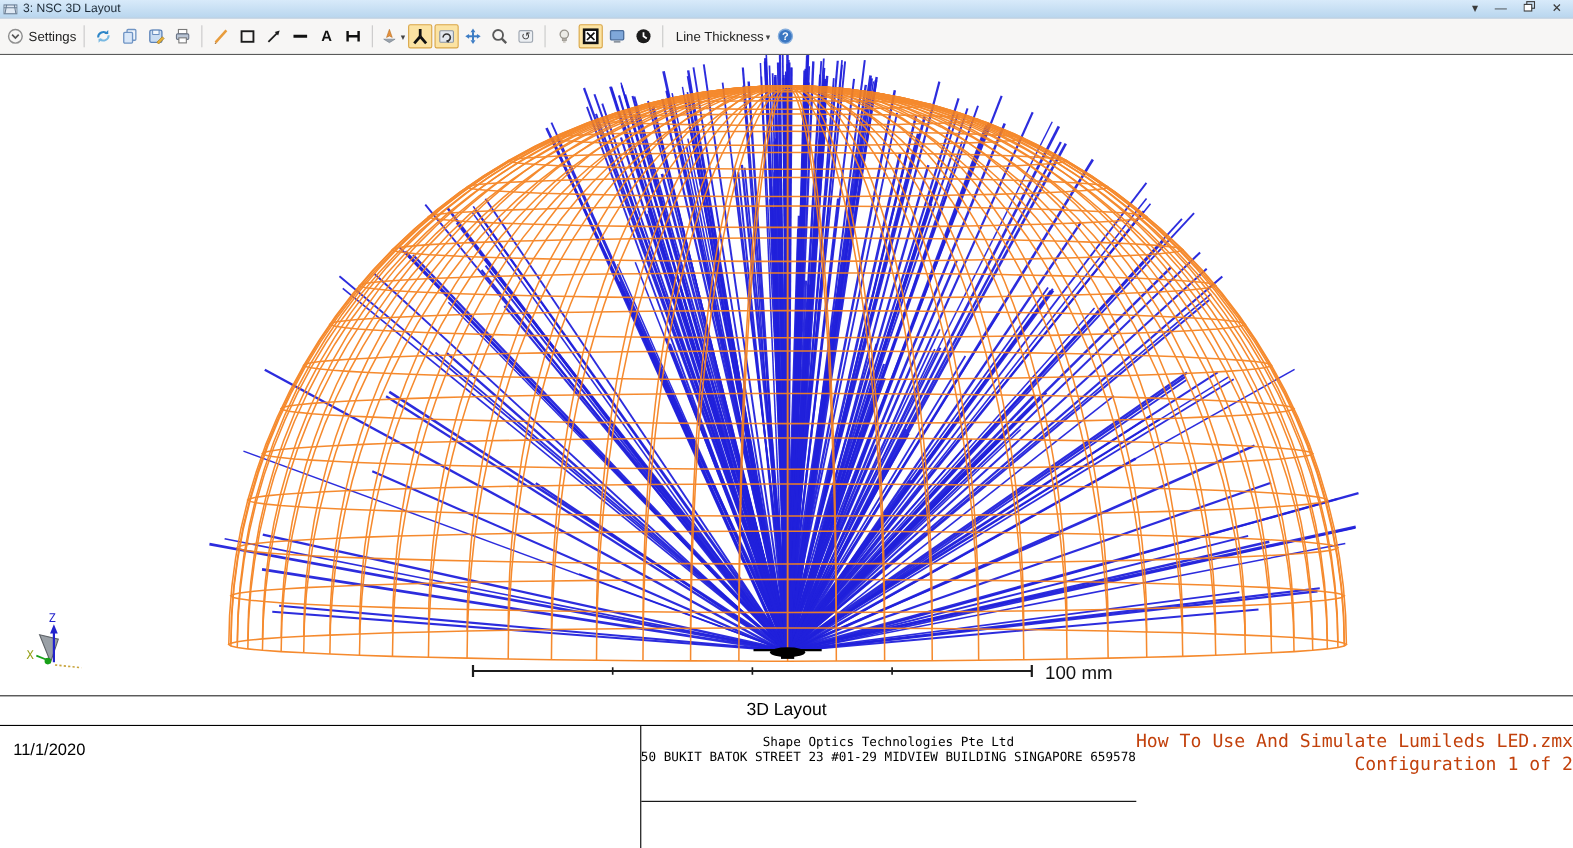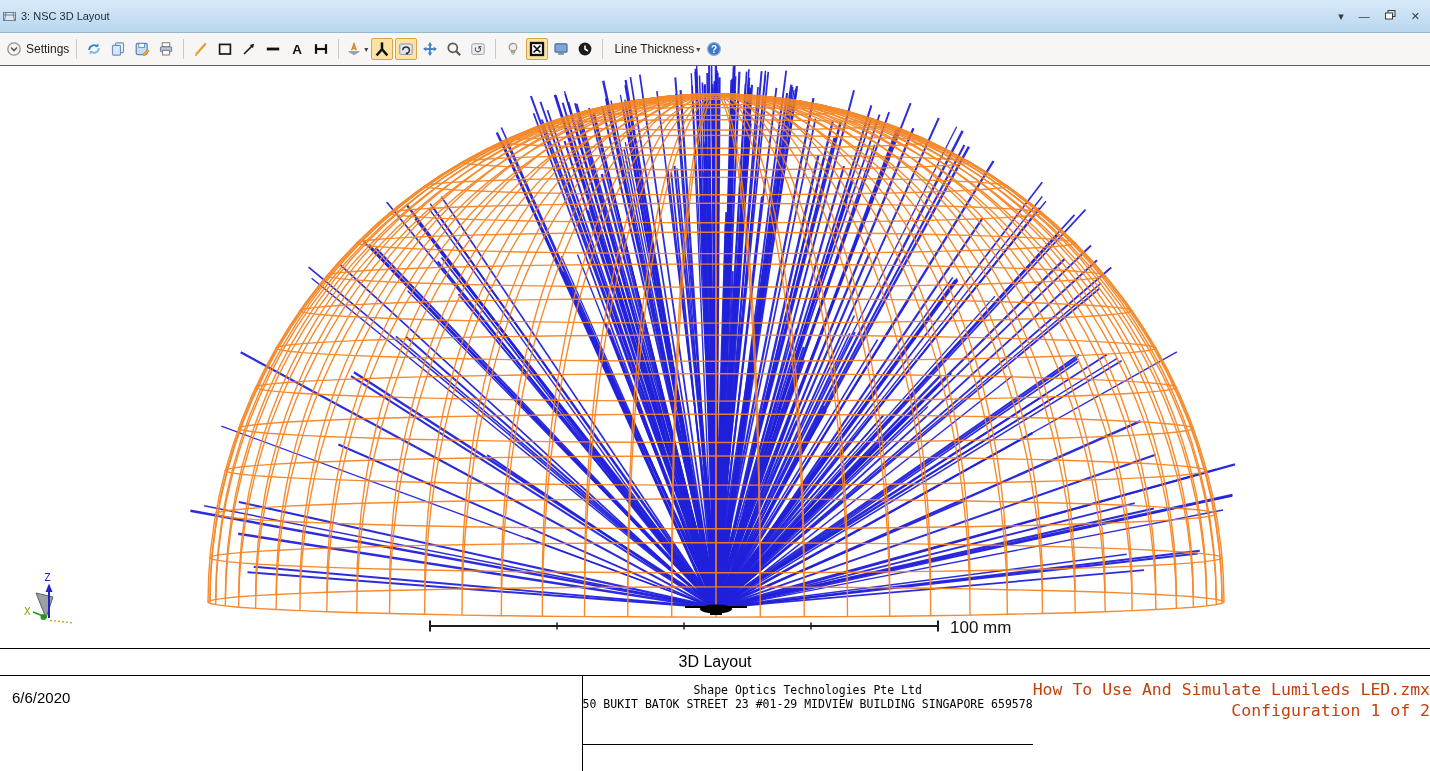--- a/index.html
+++ b/index.html
@@ -1,20 +1,20 @@
 <!DOCTYPE html>
 <html><head>
 <meta charset="utf-8">
 <style>
   * { margin:0; padding:0; box-sizing:border-box; }
   html,body { width:1430px; height:771px; overflow:hidden; background:#fff;
               font-family:"Liberation Sans", sans-serif; }
 
   
-  .titlebar { height:33px; display:flex; align-items:center;
+  .titlebar { height:17px; display:flex; align-items:center;
     background:linear-gradient(#d8eafa,#b9d6ee);
     border-bottom:1px solid #9ab7d2; font-size:11px; color:#1d2a36; }
   .titlebar .tb-ico { margin:0 5px 0 3px; display:flex; }
   .titlebar .spacer { flex:1; }
   .win-controls { display:flex; align-items:center; gap:15px; padding-right:10px;
     color:#3a3a3a; font-size:11px; }
   .win-controls span { cursor:default; line-height:14px; }
 
   
   .toolbar { height:33px; display:flex; align-items:center; background:#f7f6f5;
@@ -621,21 +621,21 @@
         <text x="44" y="515" font-size="11" fill="#2222CC" font-family="DejaVu Sans Mono, monospace">Z</text>
         <text x="24" y="549" font-size="11" fill="#97A017" font-family="DejaVu Sans Mono, monospace">X</text>
       </g>
     </svg>
 </div>
 
 <div class="caption-band">3D Layout</div>
 
 <div class="footer">
   <div class="f-left">
-    <span>6/6/2020</span>
+    <span>11/1/2020</span>
   </div>
   <div class="f-right">
     <div class="f-company">
       <div>Shape Optics Technologies Pte Ltd</div>
       <div>50 BUKIT BATOK STREET 23 #01-29 MIDVIEW BUILDING SINGAPORE 659578</div>
     </div>
     <div class="f-title">
       <div>How To Use And Simulate Lumileds LED.zmx</div>
       <div>Configuration 1 of 2</div>
     </div>

